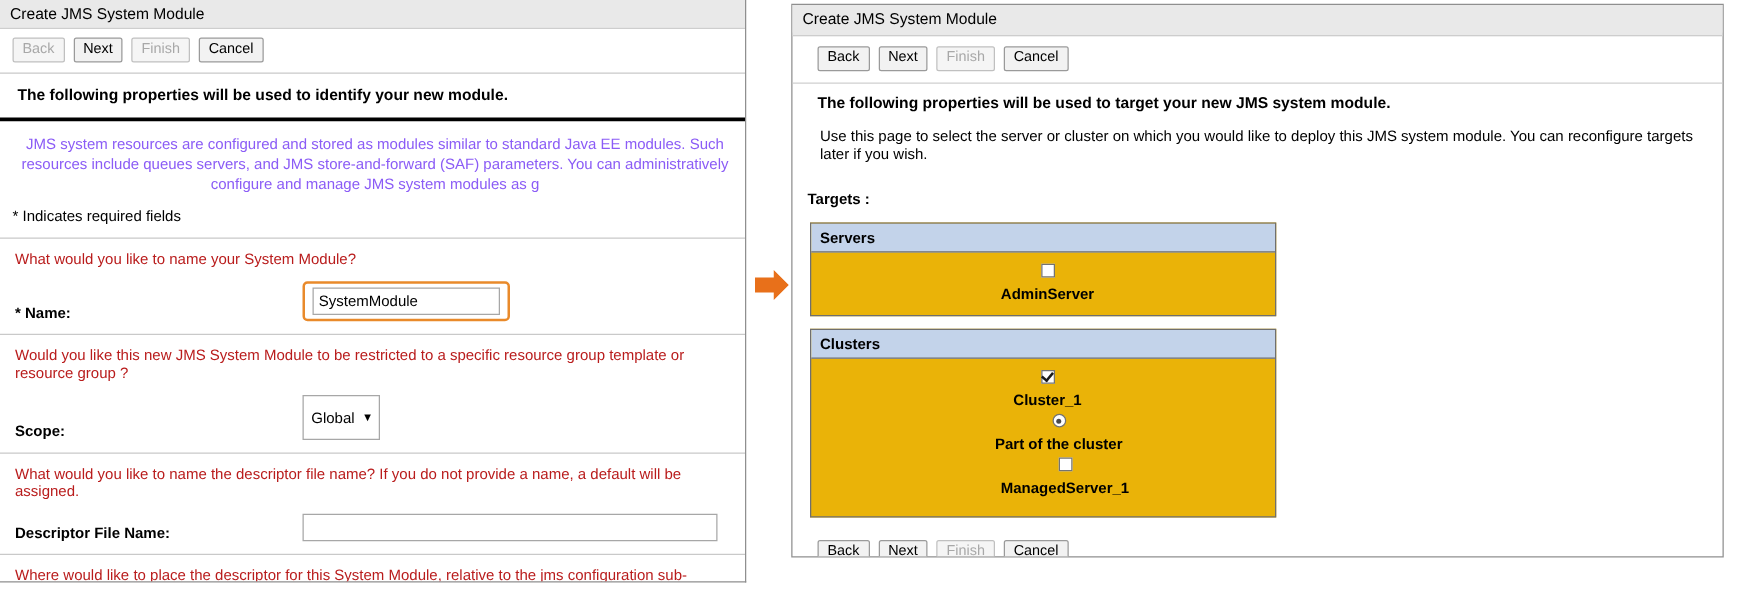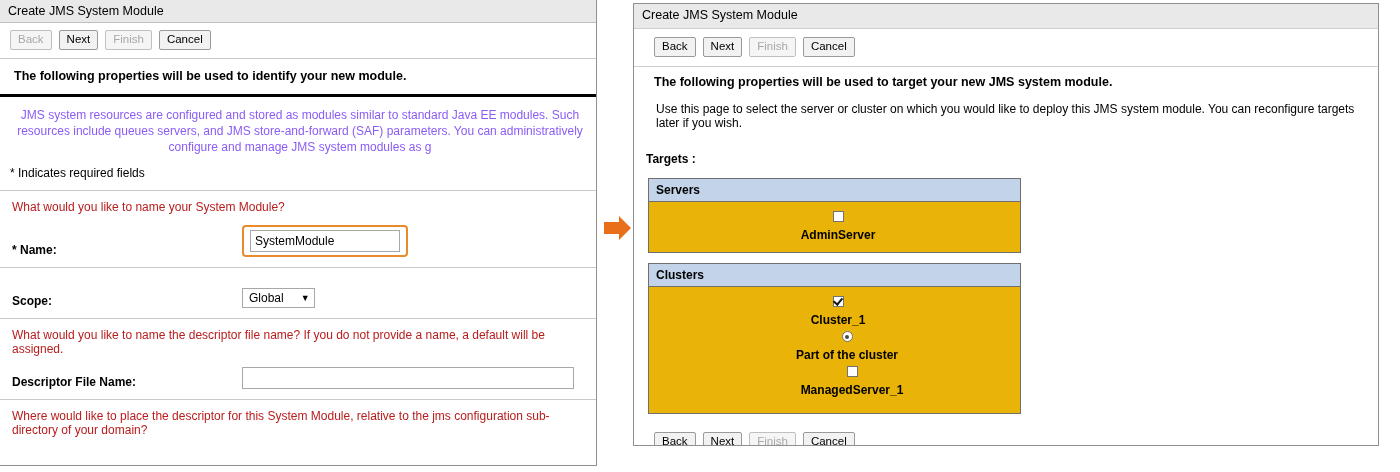--- a/index.html
+++ b/index.html
@@ -130,22 +130,22 @@
     display: inline-block;
   }
   .sel {
     font-family: "Liberation Sans", sans-serif;
     font-size: 12px;
     border: 1px solid #a7a7a7;
     background: #fff;
     padding: 2px 4px 3px 6px;
     display: inline-flex;
     align-items: center;
-    gap: 17px;
-    height: 20px;
+    gap: 6px;
+    height: 36px;
     box-sizing: border-box;
   }
   .sel .caret { font-size: 9px; }
 
   
   #arrow {
     position: absolute;
     left: 604px;
     top: 215px;
     width: 28px;
@@ -291,20 +291,21 @@
       <div class="fq">What would you like to name your System Module?</div>
       <div class="finline">
         <div class="flabel">* Name:</div>
         <div class="highlight-wrap">
           <input class="tinput" style="width: 150px;" value="SystemModule">
         </div>
       </div>
     </div>
 
     <div class="frow">
+      <div class="fq">Would you like this new JMS System Module to be restricted to a specific resource group template or resource group ?</div>
       <div class="finline">
         <div class="flabel">Scope:</div>
         <div class="sel">
           <span>Global</span>
           <span class="caret">▼</span>
         </div>
       </div>
     </div>
 
     <div class="frow">

